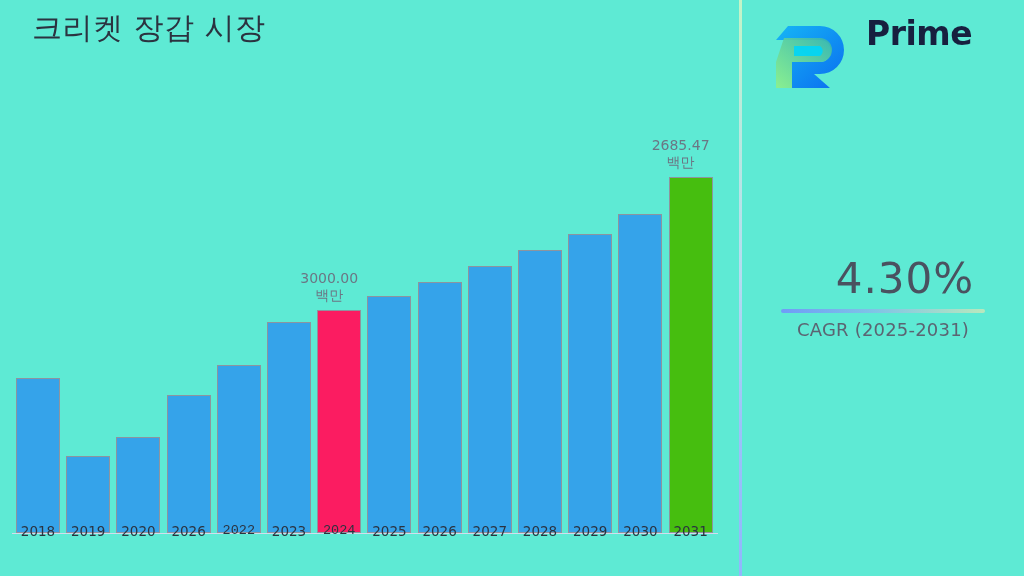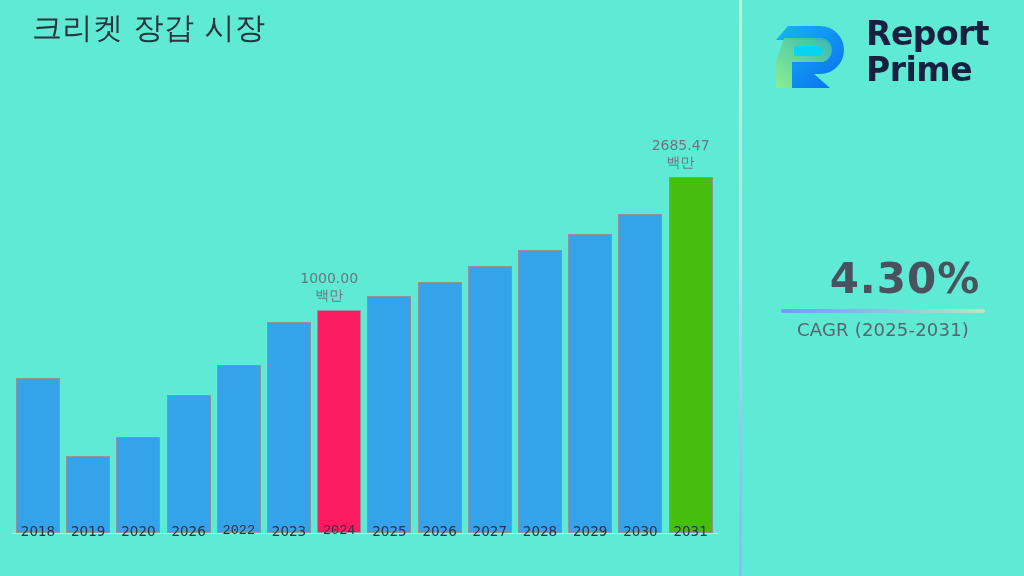--- a/index.html
+++ b/index.html
@@ -77,21 +77,21 @@
     position:absolute;left:100px;top:4px;
     font-size:33px;font-weight:bold;color:#17203f;
     line-height:36px;letter-spacing:-.5px;
   }
 
   
   .cagr{
     position:absolute;left:0;top:255px;width:282px;text-align:center;
   }
   .cagr-value{
-    font-size:42px;color:#4a5260;font-weight:700;letter-spacing:1px;
+    font-size:42px;color:#4a5260;font-weight:400;letter-spacing:1px;
     line-height:48px;
     padding-left:44px;
   }
   .cagr-rule{
     width:204px;height:4px;margin:6px auto 6px auto;
     background:linear-gradient(to right,#6f9cf7 0%,#7fc3e6 45%,#b9e8bd 100%);
     border-radius:2px;
   }
   .cagr-caption{
     font-size:18px;color:#5b6472;letter-spacing:.2px;
@@ -119,21 +119,21 @@
           <div class="bar blue" style="height: 138px;"></div>
         </div>
         <div class="bar-wrap" style="left: 216.8px; height: 433px;">
           <div class="bar blue" style="height: 168px;"></div>
         </div>
         <div class="bar-wrap" style="left: 267px; height: 433px;">
           <div class="bar blue" style="height: 211px;"></div>
         </div>
         <div class="bar-wrap" style="left: 317.2px; height: 433px;">
           <div class="bar pink" style="height: 223px;"></div>
-          <div class="bar-label" style="bottom: 229px;"><span>1000.00</span><span class="unit">백만</span></div>
+          <div class="bar-label" style="bottom: 229px;"><span>3000.00</span><span class="unit">백만</span></div>
         </div>
         <div class="bar-wrap" style="left: 367.4px; height: 433px;">
           <div class="bar blue" style="height: 237px;"></div>
         </div>
         <div class="bar-wrap" style="left: 417.6px; height: 433px;">
           <div class="bar blue" style="height: 251px;"></div>
         </div>
         <div class="bar-wrap" style="left: 467.8px; height: 433px;">
           <div class="bar blue" style="height: 267px;"></div>
         </div>
@@ -186,21 +186,20 @@
               <stop offset="0%" stop-color="#8ef08a"></stop>
                 <stop offset="100%" stop-color="#35b4b0"></stop>
             </linearGradient>
           </defs>
           <path d="M14 8 H46 A24 24 0 0 1 46 56 H40 L56 70 H18 L18 44 H46 A11 11 0 0 0 46 22 H2 Z" fill="url(#gB)"></path>
           <path d="M10 20 H46 A12 12 0 0 1 46 44 H18 L18 70 H2 L2 44 L10 20 Z" fill="url(#gG)" opacity="0.92"></path>
           <path d="M20 28 H46 A6 6 0 0 1 46 38 H20 Z" fill="#00d5f7" opacity=".9"></path>
         </svg>
       </div>
       <div class="logo-text">
-        <div>Report</div>
         <div>Prime</div>
       </div>
     </div>
 
     <div class="cagr">
       <div class="cagr-value">4.30%</div>
       <div class="cagr-rule"></div>
       <div class="cagr-caption">CAGR (2025-2031)</div>
     </div>
 

